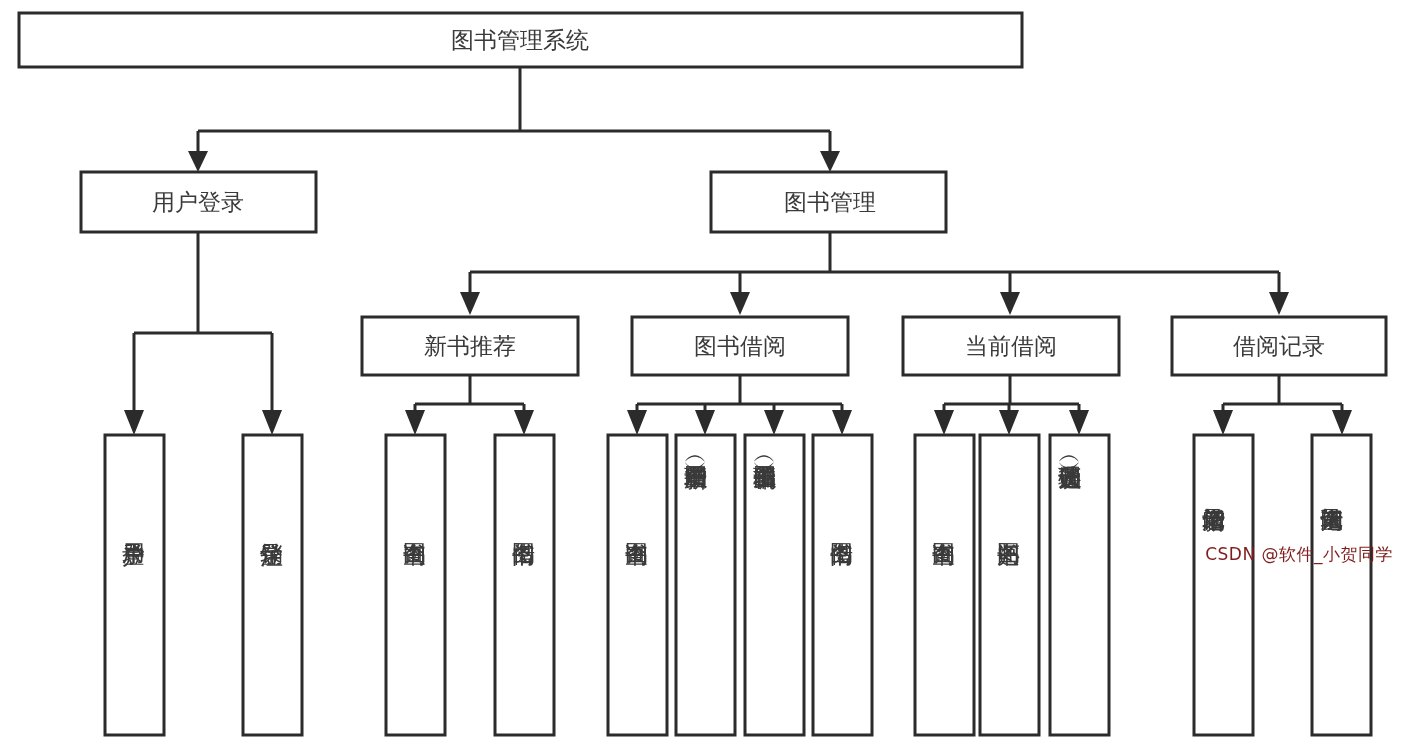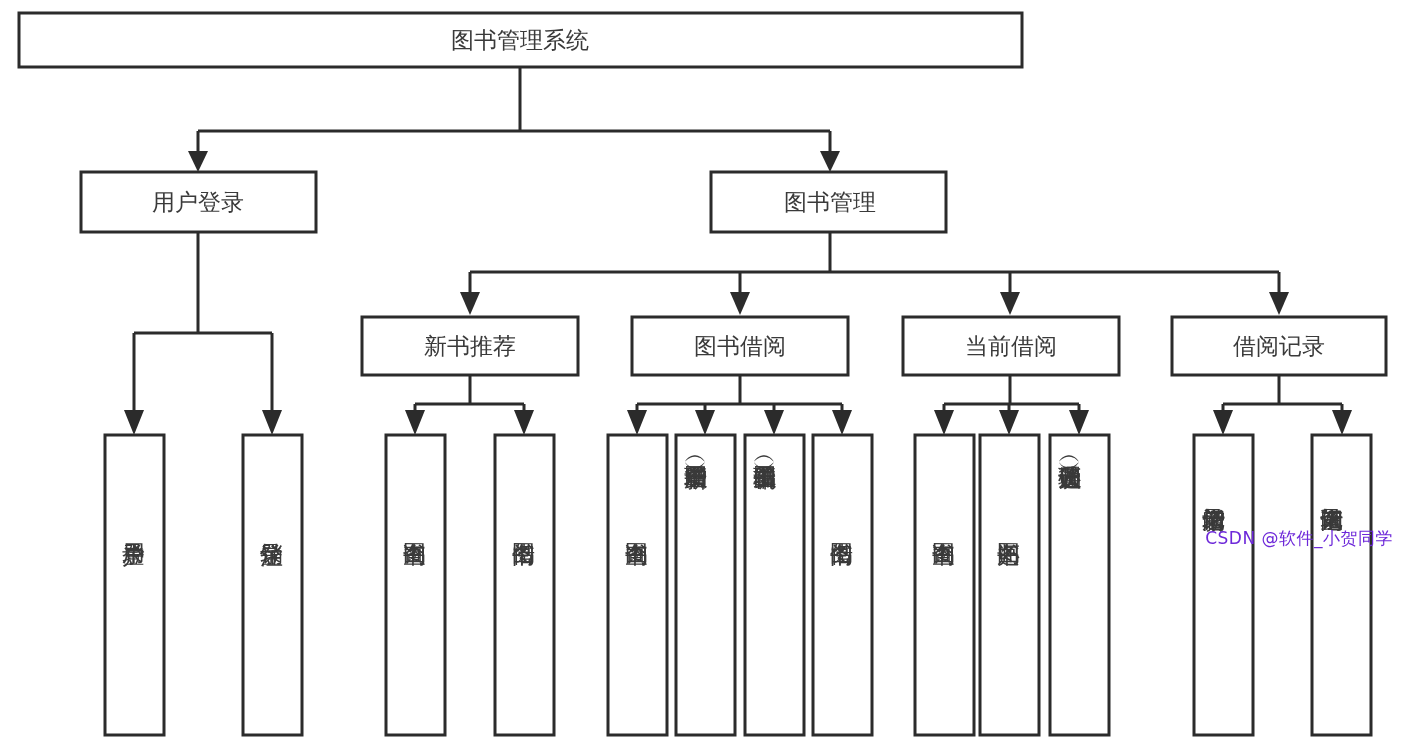--- a/index.html
+++ b/index.html
@@ -46,24 +46,24 @@
     stroke: #2b2b2b;
     stroke-width: 3;
   }
   .arrow-head {
     fill: #2b2b2b;
     stroke: none;
   }
   .watermark {
     position: absolute;
     right: 12px;
-    bottom: 22px;
+    bottom: 6px;
     font-family: "DejaVu Sans", "Liberation Sans", sans-serif;
     font-size: 17px;
-    color: #6d28d9;
+    color: #7f1d1d;
     letter-spacing: 0.5px;
     white-space: nowrap;
     pointer-events: none;
   }
 </style>
 </head>
 <body>
 
 <div id="diagram-root">
   <svg class="flow" viewBox="0 0 1405 747" xmlns="http://www.w3.org/2000/svg">

